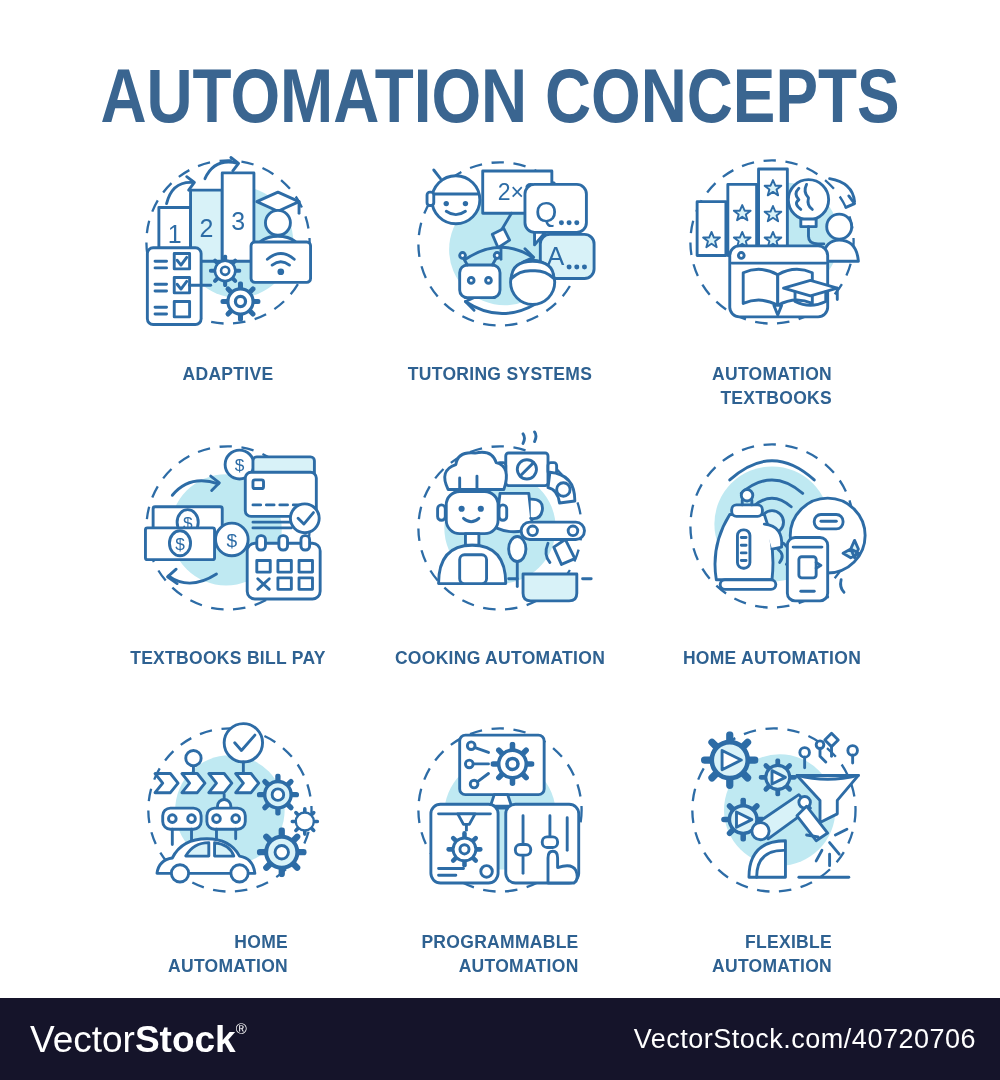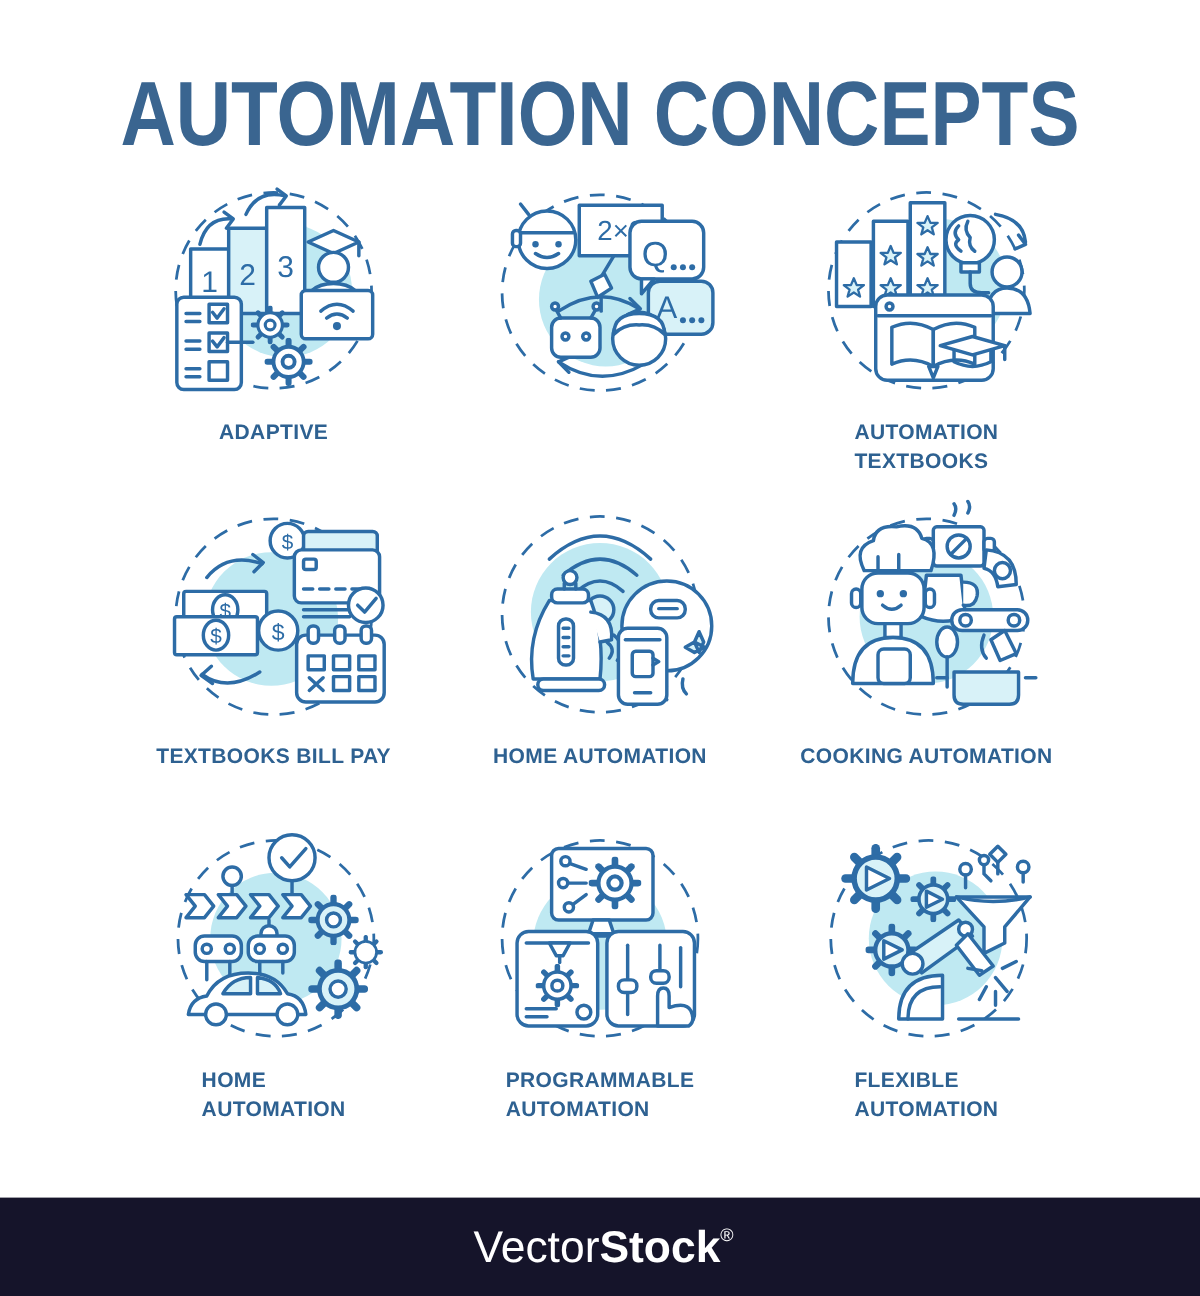--- a/index.html
+++ b/index.html
@@ -13,34 +13,34 @@
     transform:scaleX(0.84);transform-origin:center top;white-space:nowrap;
     letter-spacing:0px;
   }
   .grid{
     position:absolute;left:92px;top:146px;width:816px;
     display:grid;grid-template-columns:repeat(3,272px);row-gap:20px;
   }
   .card{display:flex;flex-direction:column;align-items:center;}
   .icon{width:192px;height:192px;display:block;}
   .label{
-    margin-top:10px;font-size:17.5px;font-weight:700;color:#2e6191;
-    text-align:left;line-height:1.38;letter-spacing:0.3px;min-height:48px;
+    margin-top:24px;font-size:17.5px;font-weight:700;color:#2e6191;
+    text-align:right;line-height:1.38;letter-spacing:0.3px;min-height:48px;
   }
   
   .ln{fill:none;stroke:#2d6ca6;stroke-width:3;stroke-linecap:round;stroke-linejoin:round;}
   .fw{fill:#ffffff;stroke:#2d6ca6;stroke-width:3;stroke-linecap:round;stroke-linejoin:round;}
   .fc{fill:#d8f2f8;stroke:#2d6ca6;stroke-width:3;stroke-linecap:round;stroke-linejoin:round;}
   .blob{fill:#bfe9f2;stroke:none;}
   .dash{fill:none;stroke:#2d6ca6;stroke-width:2.4;stroke-dasharray:13 10;}
   .tx{fill:#2d6ca6;font-family:"Liberation Sans", sans-serif;font-weight:400;}
   .dot{fill:#2d6ca6;stroke:none;}
   .footer{
     position:absolute;left:0;top:998px;width:1000px;height:82px;background:#15142a;
-    display:flex;justify-content:center;align-items:center;
+    display:flex;justify-content:space-between;align-items:center;
     padding:0 24px 0 30px;box-sizing:border-box;color:#ffffff;
   }
   .brand{font-size:37px;line-height:1;}
   .b-reg{font-weight:400;}
   .b-bold{font-weight:700;}
   .b-mark{font-size:15px;vertical-align:18px;font-weight:400;}
   .credit{font-size:27px;font-weight:400;letter-spacing:0.5px;}
 </style>
 </head>
 <body>
@@ -154,20 +154,21 @@
       <rect class="fw" x="58" y="124" width="42" height="34" rx="8"></rect>
       <circle class="fw" cx="70" cy="140" r="3"></circle>
         <circle class="fw" cx="88" cy="140" r="3"></circle>
       <path class="ln" d="M66,124 l-4,-7 M92,124 l4,-7"></path>
       <circle class="fw" cx="61" cy="114" r="3"></circle>
         <circle class="fw" cx="97" cy="114" r="3"></circle>
       <circle class="fw" cx="134" cy="142" r="23"></circle>
       <path class="fw" d="M112,138 q0,-18 22,-18 q22,0 22,18 q-9,-9 -22,-8 q-13,-1 -22,8 z"></path>
     </svg>
     <div class="label">
+        <div>TUTORING SYSTEMS</div>
       </div>
   </div>
 
   <div class="card">
     <svg class="icon" viewBox="0 0 200 200">
       <circle class="dash" cx="100" cy="100" r="85"></circle>
       <circle class="blob" cx="112" cy="96" r="58"></circle>
       <rect class="fw" x="22" y="58" width="30" height="56"></rect>
       <rect class="fw" x="54" y="40" width="30" height="74"></rect>
       <rect class="fw" x="86" y="24" width="30" height="90"></rect>
@@ -236,54 +237,20 @@
       <rect class="ln" x="174" y="154" width="14" height="12"></rect>
       <path class="ln" d="M131,155 l12,11 M143,155 l-12,11"></path>
     </svg>
     <div class="label">
         <div>TEXTBOOKS BILL PAY</div>
       </div>
   </div>
 
   <div class="card">
     <svg class="icon" viewBox="0 0 200 200">
-      <circle class="dash" cx="100" cy="100" r="85"></circle>
-      <circle class="blob" cx="100" cy="98" r="60"></circle>
-      <path class="ln" d="M56,52 Q100,12 144,52"></path>
-      <path class="ln" d="M68,66 Q100,38 132,66"></path>
-      <path class="ln" d="M80,80 Q100,62 120,80"></path>
-      <circle class="fc" cx="100" cy="96" r="12"></circle>
-      <circle class="fw" cx="158" cy="110" r="39"></circle>
-      <rect class="fw" x="144" y="88" width="30" height="15" rx="7"></rect>
-      <path class="ln" d="M151,95 h16"></path>
-      <path class="fc" d="M144,128 l3.5,-7.5 3.5,7.5 -3.5,7.5 z M137,131.5 l7.5,-3.5 7.5,3.5 -7.5,3.5 z"></path>
-      <path class="fc" d="M182,124 l4,-9 4,9 -4,9 z M174,128.5 l8,-4.5 9,4.5 -9,4.5 z"></path>
-      <path class="ln" d="M140,156 q-4,8 2,14 M156,160 q-3,8 2,14 M172,156 q-2,8 3,13"></path>
-      <path class="fw" d="M56,88 h36 q12,32 8,68 h-58 q-6,-36 14,-68 z"></path>
-      <rect class="fw" x="58" y="78" width="32" height="12" rx="5"></rect>
-      <path class="ln" d="M69,78 v-5 M79,78 v-5"></path>
-      <circle class="fw" cx="74" cy="68" r="6"></circle>
-      <path class="fw" d="M92,98 q20,2 18,24 l-10,2"></path>
-      <rect class="fw" x="46" y="156" width="58" height="10" rx="5"></rect>
-      <rect class="fw" x="64" y="104" width="13" height="40" rx="6"></rect>
-      <path class="ln" d="M68,112 h5 M68,120 h5 M68,128 h5 M68,136 h5"></path>
-      <path class="ln" d="M106,124 q8,6 2,14 M112,118 q12,10 3,22"></path>
-      <rect class="fw" x="116" y="112" width="42" height="66" rx="8"></rect>
-      <path class="ln" d="M122,122 h30"></path>
-      <rect class="ln" x="128" y="132" width="18" height="22" rx="3"></rect>
-      <path class="ln" d="M146,138 l5,3 -5,3"></path>
-      <path class="ln" d="M130,168 h14"></path>
-    </svg>
-    <div class="label">
-        <div>HOME AUTOMATION</div>
-      </div>
-  </div>
-
-  <div class="card">
-    <svg class="icon" viewBox="0 0 200 200">
       <circle class="dash" cx="100" cy="102" r="85"></circle>
       <circle class="blob" cx="100" cy="102" r="58"></circle>
       <rect class="fw" x="106" y="24" width="44" height="34" rx="3"></rect>
       <rect class="fw" x="97" y="34" width="9" height="12" rx="3"></rect>
       <rect class="fw" x="150" y="34" width="9" height="12" rx="3"></rect>
       <circle class="fw" cx="128" cy="41" r="10"></circle>
         <path class="ln" d="M121,48 l14,-14"></path>
       <path class="ln" d="M124,14 q3,-6 0,-10 M136,12 q3,-6 0,-10"></path>
       <path class="fw" d="M100,66 l30,0 4,36 q-20,8 -38,0 z"></path>
       <path class="fw" d="M132,72 q14,0 12,12 q-2,10 -12,8"></path>
@@ -310,20 +277,54 @@
       <ellipse class="fw" cx="118" cy="124" rx="9" ry="13"></ellipse>
         <path class="ln" d="M118,137 v26"></path>
     </svg>
     <div class="label">
         <div>COOKING AUTOMATION</div>
       </div>
   </div>
 
   <div class="card">
     <svg class="icon" viewBox="0 0 200 200">
+      <circle class="dash" cx="100" cy="100" r="85"></circle>
+      <circle class="blob" cx="100" cy="98" r="60"></circle>
+      <path class="ln" d="M56,52 Q100,12 144,52"></path>
+      <path class="ln" d="M68,66 Q100,38 132,66"></path>
+      <path class="ln" d="M80,80 Q100,62 120,80"></path>
+      <circle class="fc" cx="100" cy="96" r="12"></circle>
+      <circle class="fw" cx="158" cy="110" r="39"></circle>
+      <rect class="fw" x="144" y="88" width="30" height="15" rx="7"></rect>
+      <path class="ln" d="M151,95 h16"></path>
+      <path class="fc" d="M144,128 l3.5,-7.5 3.5,7.5 -3.5,7.5 z M137,131.5 l7.5,-3.5 7.5,3.5 -7.5,3.5 z"></path>
+      <path class="fc" d="M182,124 l4,-9 4,9 -4,9 z M174,128.5 l8,-4.5 9,4.5 -9,4.5 z"></path>
+      <path class="ln" d="M140,156 q-4,8 2,14 M156,160 q-3,8 2,14 M172,156 q-2,8 3,13"></path>
+      <path class="fw" d="M56,88 h36 q12,32 8,68 h-58 q-6,-36 14,-68 z"></path>
+      <rect class="fw" x="58" y="78" width="32" height="12" rx="5"></rect>
+      <path class="ln" d="M69,78 v-5 M79,78 v-5"></path>
+      <circle class="fw" cx="74" cy="68" r="6"></circle>
+      <path class="fw" d="M92,98 q20,2 18,24 l-10,2"></path>
+      <rect class="fw" x="46" y="156" width="58" height="10" rx="5"></rect>
+      <rect class="fw" x="64" y="104" width="13" height="40" rx="6"></rect>
+      <path class="ln" d="M68,112 h5 M68,120 h5 M68,128 h5 M68,136 h5"></path>
+      <path class="ln" d="M106,124 q8,6 2,14 M112,118 q12,10 3,22"></path>
+      <rect class="fw" x="116" y="112" width="42" height="66" rx="8"></rect>
+      <path class="ln" d="M122,122 h30"></path>
+      <rect class="ln" x="128" y="132" width="18" height="22" rx="3"></rect>
+      <path class="ln" d="M146,138 l5,3 -5,3"></path>
+      <path class="ln" d="M130,168 h14"></path>
+    </svg>
+    <div class="label">
+        <div>HOME AUTOMATION</div>
+      </div>
+  </div>
+
+  <div class="card">
+    <svg class="icon" viewBox="0 0 200 200">
       <circle class="dash" cx="102" cy="100" r="85"></circle>
       <circle class="blob" cx="102" cy="100" r="57"></circle>
       <circle class="fw" cx="116" cy="30" r="20"></circle>
       <path class="ln" d="M107,30 l7,8 14,-16"></path>
       <path class="ln" d="M116,50 v14"></path>
       <path class="fw" d="M24,62 h16 l8,10 -8,10 h-16 l8,-10 z"></path>
       <path class="fw" d="M52,62 h16 l8,10 -8,10 h-16 l8,-10 z"></path>
       <path class="fw" d="M80,62 h16 l8,10 -8,10 h-16 l8,-10 z"></path>
       <path class="fw" d="M108,62 h16 l8,10 -8,10 h-16 l8,-10 z"></path>
       <circle class="fw" cx="64" cy="46" r="8"></circle>
@@ -421,13 +422,14 @@
         <div>AUTOMATION</div>
       </div>
   </div>
 
 </div>
 
 <div class="footer">
   <div class="brand">
     <span class="b-reg">Vector</span><span class="b-bold">Stock</span><span class="b-mark">®</span>
   </div>
+  <div class="credit">VectorStock.com/40720706</div>
 </div>
 
 </body></html>

